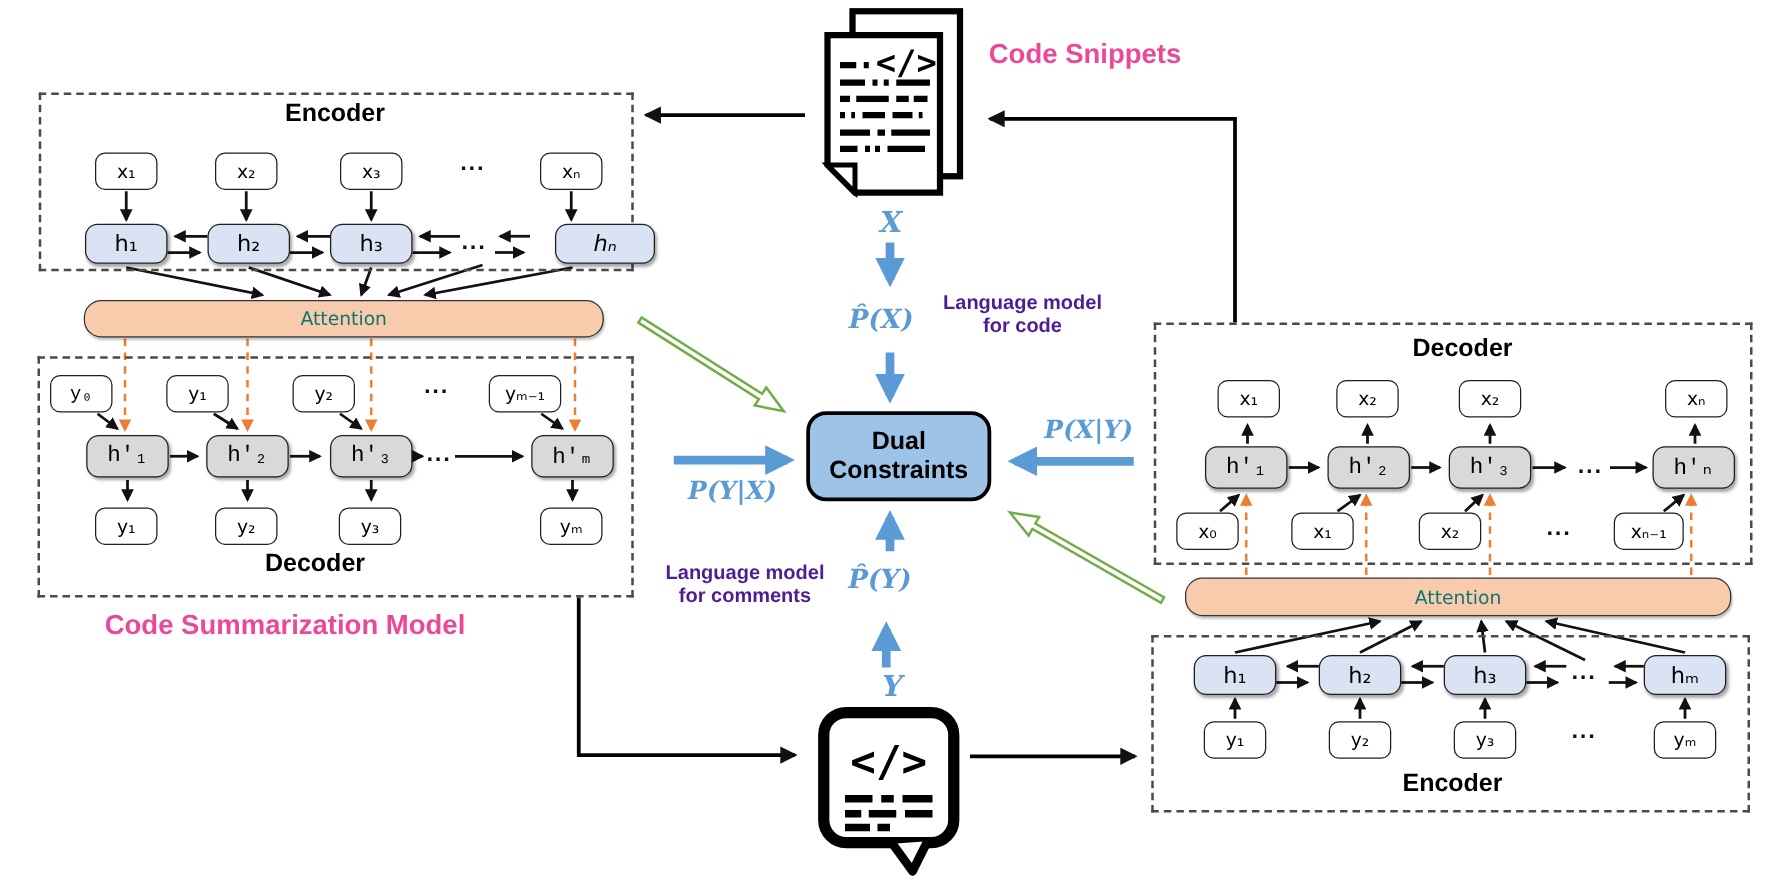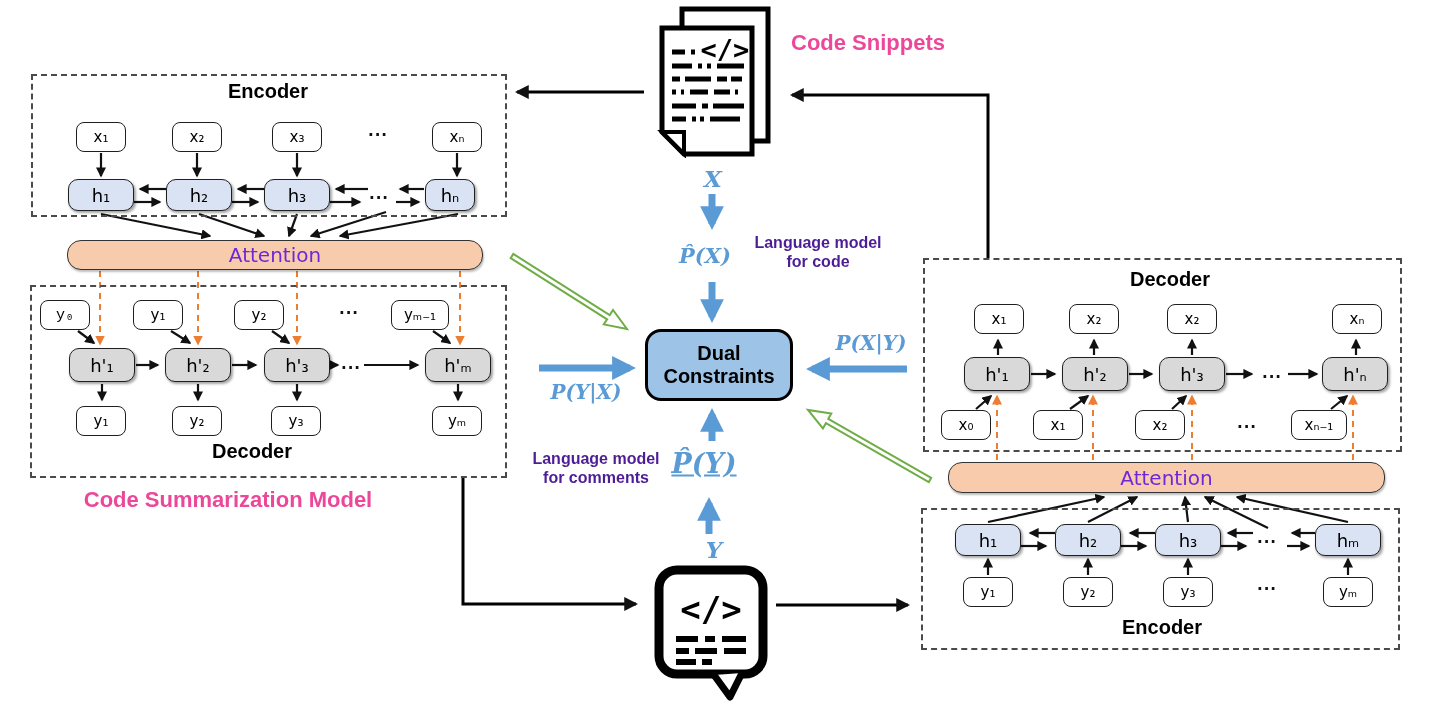--- a/index.html
+++ b/index.html
@@ -4,25 +4,25 @@
 <style>
   html,body{margin:0;padding:0;background:#fff;}
   .canvas{position:relative;width:1431px;height:717px;background:#fff;overflow:hidden;
           font-family:"DejaVu Sans",sans-serif;}
   .overlay{position:absolute;left:0;top:0;width:1431px;height:717px;}
   .dashbox{position:absolute;border:2px dashed #4a4a4a;box-sizing:border-box;background:transparent;}
   .node{position:absolute;box-sizing:border-box;background:#fff;border:1.7px solid #1f1f1f;
         border-radius:8px;display:flex;align-items:center;justify-content:center;
         font-size:15px;color:#000;}
   .node.h{background:#DAE3F3;border-radius:10px;font-size:18px;box-shadow:1.5px 2px 2.5px rgba(0,0,0,.35);}
-  .node.hp{background:#D9D9D9;border-radius:10px;font-size:18px;box-shadow:1.5px 2px 2.5px rgba(0,0,0,.35);}
+  .node.hp{background:#D9D9D9;border-radius:10px;font-size:18px;box-shadow:1.5px 2px 2.5px rgba(0,0,0,.35);font-family:Liberation Mono, monospace;}
   .dots{position:absolute;transform:translate(-50%,-50%);font-weight:700;font-size:15px;color:#111;letter-spacing:1px;}
   .attn{position:absolute;box-sizing:border-box;background:#F8CBAD;border:1.5px solid #333;
         border-radius:14px;display:flex;align-items:center;justify-content:center;
-        font-size:20px;color:#6d28d9;box-shadow:1px 2px 2px rgba(0,0,0,.25);}
+        font-size:15px;color:#0f766e;box-shadow:1px 2px 2px rgba(0,0,0,.25);}
   .boxtitle{position:absolute;transform:translateX(-50%);font:700 20px "Liberation Sans",sans-serif;color:#000;white-space:nowrap;}
   .modeltitle{position:absolute;transform:translateX(-50%);font:700 22px "Liberation Sans",sans-serif;color:#ec4899;white-space:nowrap;}
   .dual{position:absolute;box-sizing:border-box;background:#9DC3E6;border:3px solid #000;border-radius:16px;
         display:flex;flex-direction:column;align-items:center;justify-content:center;
         font:700 20px "Liberation Sans",sans-serif;line-height:1.15;color:#000;}
   .math{position:absolute;transform:translate(-50%,-50%);font:italic 700 20px "DejaVu Serif",serif;
         color:#5B9BD5;white-space:nowrap;}
   .math.big{font-size:23px;}
   .bluetext{position:absolute;transform:translate(-50%,-50%);font:700 16px "Liberation Sans",sans-serif;
         color:#4c1d95;text-align:center;line-height:1.2;white-space:nowrap;}
@@ -159,21 +159,21 @@
   <div class="node" style="left:76px;top:122px;width:50px;height:30px;">x₁</div>
   <div class="node" style="left:172px;top:122px;width:50px;height:30px;">x₂</div>
   <div class="node" style="left:272px;top:122px;width:50px;height:30px;">x₃</div>
   <div class="dots" style="left:378px;top:131px;">...</div>
   <div class="node" style="left:432px;top:122px;width:50px;height:30px;">xₙ</div>
 
   <div class="node h" style="left:68px;top:179px;width:66px;height:32px;">h₁</div>
   <div class="node h" style="left:166px;top:179px;width:66px;height:32px;">h₂</div>
   <div class="node h" style="left:264px;top:179px;width:66px;height:32px;">h₃</div>
   <div class="dots" style="left:379px;top:194px;">...</div>
-  <div class="node h" style="left:425px;top:179px;width:50px;height:32px;">hₙ</div>
+  <div class="node h" style="left:444px;top:179px;width:80px;height:32px;font-style:italic;">hₙ</div>
 
   <div class="attn" style="left:67px;top:240px;width:416px;height:30px;">Attention</div>
 
   <div class="dashbox" style="left:30px;top:285px;width:477px;height:193px;"></div>
   <div class="node" style="left:40px;top:300px;width:50px;height:30px;font-family:Liberation Mono, monospace;">y₀</div>
   <div class="node" style="left:133px;top:300px;width:50px;height:30px;">y₁</div>
   <div class="node" style="left:234px;top:300px;width:50px;height:30px;">y₂</div>
   <div class="dots" style="left:349px;top:309px;">...</div>
   <div class="node" style="left:391px;top:300px;width:58px;height:30px;">yₘ₋₁</div>
 
@@ -217,21 +217,21 @@
   </div>
 
   <div class="dual" style="left:645px;top:329px;width:148px;height:72px;">
     <span>Dual</span>
     <span>Constraints</span>
   </div>
 
   <div class="math" style="left:871px;top:343px;">P(X|Y)</div>
   <div class="math" style="left:586px;top:392px;">P(Y|X)</div>
 
-  <div class="math" style="left:704px;top:463px;font-size:27px;text-decoration:underline;">P̂(Y)</div>
+  <div class="math" style="left:704px;top:463px;font-size:21px;">P̂(Y)</div>
   <div class="bluetext" style="left:596px;top:468px;">
     <span>Language model</span>
     <span>for comments</span>
   </div>
   <div class="math big" style="left:714px;top:549px;">Y</div>
 
   <div class="icon" style="left:652px;top:563px;width:120px;height:140px;">
     <svg width="120" height="140" viewBox="0 0 120 140" xmlns="http://www.w3.org/2000/svg">
       <rect x="7" y="7" width="104" height="104" rx="18" fill="#fff" stroke="#000" stroke-width="9"></rect>
       <path d="M62,112 L78,134 L90,110" fill="#fff" stroke="#000" stroke-width="7" stroke-linejoin="round"></path>

